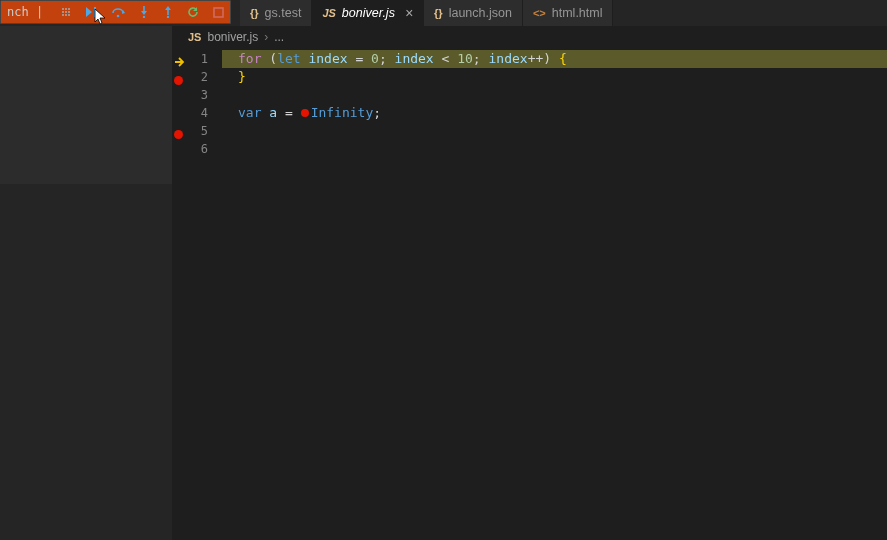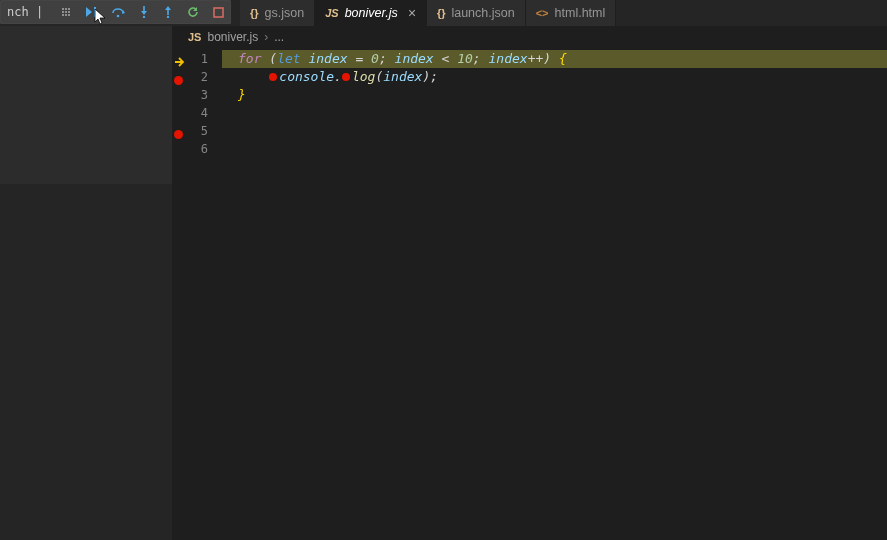--- a/index.html
+++ b/index.html
@@ -13,21 +13,21 @@
     overflow: hidden;
     position: relative;
   }
 
   
   .debug-toolbar {
     position: absolute;
     top: 0;
     left: 0;
     height: 24px;
-    background: #404040;
+    background: #c2410c;
     display: flex;
     align-items: center;
     padding: 0 6px;
     gap: 14px;
     z-index: 10;
     border: 1px solid #444;
     border-radius: 1px;
   }
   .debug-toolbar .label {
     color: #ccc;
@@ -160,21 +160,20 @@
   }
   .gutter .arrow {
     color: #f0c000;
     font-size: 13px;
   }
   .code {
     flex: 1;
     padding-top: 2px;
     padding-left: 16px;
     position: relative;
-    font-style: italic;
   }
   .code-line {
     height: 18px;
     line-height: 18px;
     white-space: pre;
     font-size: 13px;
   }
   .code-line.active {
     background: #5a5a2a;
     margin-left: -16px;
@@ -213,21 +212,21 @@
 </head>
 <body>
 
 <div class="sidebar">
   <div class="panel"></div>
 </div>
 
 <div class="tabs-bar" id="tabs-bar">
     <div class="tab">
       <span class="file-icon" style="color: rgb(226, 192, 141);">{}</span>
-      <span>gs.json</span>
+      <span>gs.test</span>
     </div>
     <div class="tab active">
       <span class="file-icon" style="color: rgb(226, 192, 141);">JS</span>
       <span>boniver.js</span>
       <span class="close">×</span>
     </div>
     <div class="tab">
       <span class="file-icon" style="color: rgb(226, 192, 141);">{}</span>
       <span>launch.json</span>
     </div>
@@ -315,22 +314,22 @@
       <div class="line-no">2<span class="marker"><span class="bp"></span></span></div>
       <div class="line-no">3</div>
       <div class="line-no">4</div>
       <div class="line-no">5<span class="marker"><span class="bp"></span></span></div>
       <div class="line-no">6</div>
     </div>
   <div class="code">
 
     <div class="code-line active"><span class="kw-purple">for</span><span class="plain"> </span><span class="plain">(</span><span class="kw-blue">let</span><span class="plain"> </span><span class="var">index</span><span class="plain"> </span><span class="plain">=</span><span class="plain"> </span><span class="num">0</span><span class="plain">;</span><span class="plain"> </span><span class="var">index</span><span class="plain"> </span><span class="plain">&lt;</span><span class="plain"> </span><span class="num">10</span><span class="plain">;</span><span class="plain"> </span><span class="var">index</span><span class="plain">++</span><span class="plain">)</span><span class="plain"> </span><span class="brace">{</span></div>
 
-    <div class="code-line"><span class="plain">    </span><span class="inline-bp"></span><span class="var">console</span><span class="plain">.</span><span class="inline-bp"></span><span class="func">log</span><span class="plain">(</span><span class="var">index</span><span class="plain">)</span><span class="plain">;</span></div>
 
     <div class="code-line"><span class="brace">}</span></div>
 
     <div class="code-line"></div>
 
+    <div class="code-line"><span class="kw-blue">var</span><span class="plain"> </span><span class="var">a</span><span class="plain"> </span><span class="plain">=</span><span class="plain"> </span><span class="inline-bp"></span><span class="kw-blue">Infinity</span><span class="plain">;</span></div>
 
 
   </div>
 </div>
 
 </body></html>

